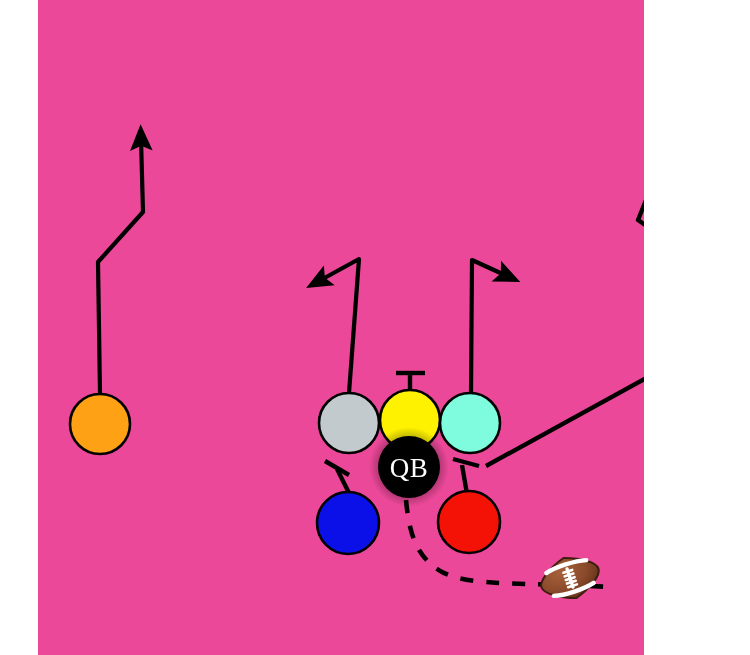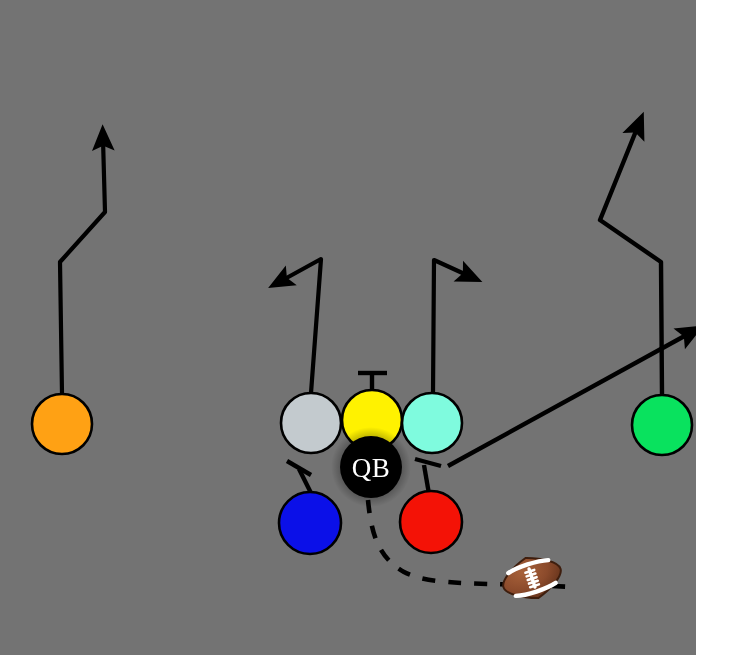--- a/index.html
+++ b/index.html
@@ -5,24 +5,25 @@
   html, body {
     margin: 0;
     padding: 0;
     background: #ffffff;
   }
   body {
     font-family: "Liberation Sans", sans-serif;
   }
   #play-diagram {
     position: relative;
-    width: 696px;
+    width: 606px;
     height: 655px;
-    background: #737373;
+    background: #ec4899;
     overflow: hidden;
+    margin-left: 38px;
   }
   #play-svg {
     position: absolute;
     top: 0;
     left: 0;
     width: 750px;
     height: 655px;
     display: block;
   }
   .player-label {

